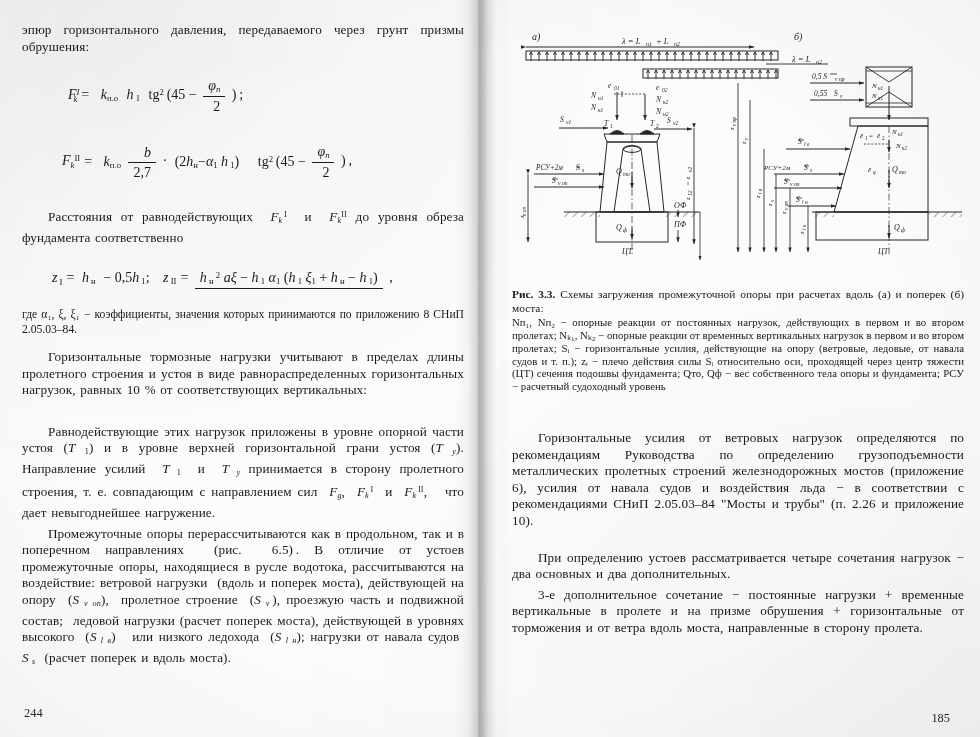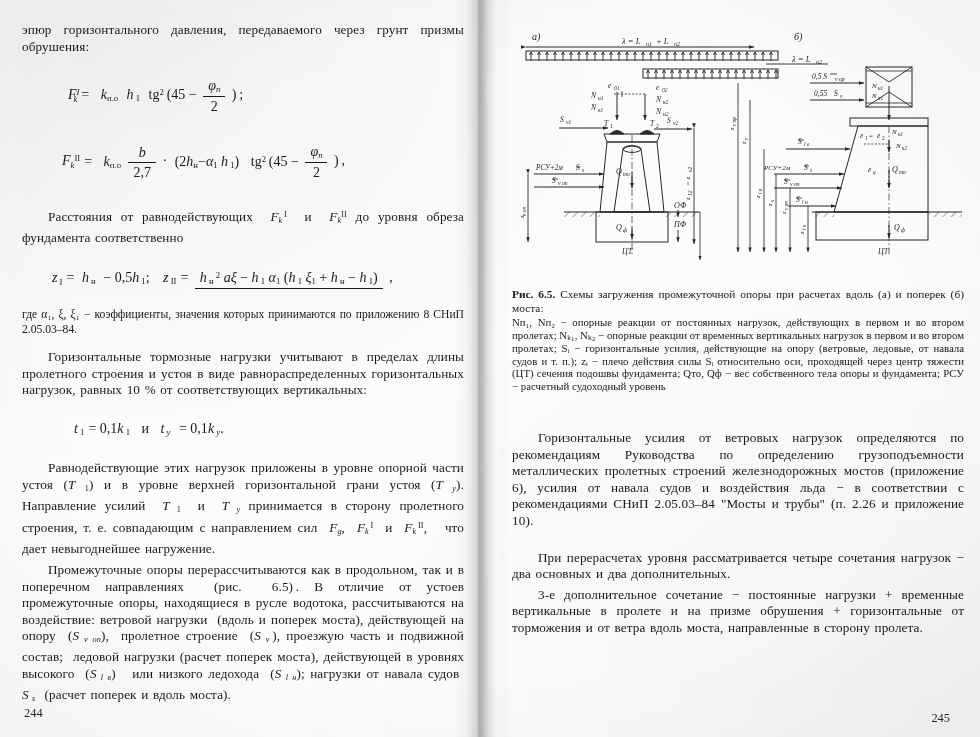--- a/index.html
+++ b/index.html
@@ -86,21 +86,21 @@
   }
   .eq.c1{padding-left:46px;}
   .eq.c2{padding-left:40px;}
   .eq.c3{padding-left:30px;}
   .eq.c4{padding-left:52px;}
   i.v{font-style:italic;font-family:"Liberation Serif",serif;}
   sub{font-size:.62em;vertical-align:-.28em;font-style:normal;}
   sup{font-size:.62em;vertical-align:.5em;font-style:normal;}
   .subi{font-size:.62em;vertical-align:-.28em;font-style:italic;}
   .supi{font-size:.62em;vertical-align:.5em;font-style:italic;}
-  .frac{display:inline-block;vertical-align:middle;text-align:center;margin:0 3px;}
+  .frac{display:inline-block;vertical-align:middle;text-align:right;margin:0 3px;}
   .frac .num{display:block;border-bottom:1px solid #1b1b1b;padding:0 5px 1px 5px;line-height:1.22;}
   .frac .den{display:block;padding:1px 5px 0 5px;line-height:1.22;}
 
   
   #figure{
     position:absolute;left:504px;top:22px;width:470px;height:258px;
     z-index:3;
   }
   #figure svg{display:block;}
 
@@ -143,21 +143,21 @@
     </div>
 
     <div class="gap-s"></div>
 
     <div class="eq c2">
       <i class="v">F</i><span class="subi">k</span><span class="sup" style="font-size:.62em;vertical-align:.5em">II</span><span style="margin-left:4px">=</span>
       <span style="margin-left:8px"><i class="v">k</i><sub>п.о</sub></span>
       <span class="frac" style="margin-left:4px"><span class="num"><i class="v">b</i></span><span class="den">2,7</span></span>
       <span>·</span>
       <span style="margin-left:4px">(2<i class="v">h</i><sub>н</sub>−<i class="v">α</i><sub>1</sub>&nbsp;<i class="v">h</i><sub>&nbsp;1</sub>)</span>
-      <span style="margin-left:8px">tg<sup>2</sup> (45&nbsp;−</span>
+      <span style="margin-left:15px">tg<sup>2</sup> (45&nbsp;−</span>
       <span class="frac"><span class="num"><i class="v">φ</i><span class="subi">n</span></span><span class="den">2</span></span>
       <span>) ,</span>
     </div>
 
     <div class="gap-s"></div>
 
 
     <div class="gap-s"></div>
 
     <p class="body">
@@ -181,26 +181,20 @@
     <div class="gap-s"></div>
 
     <p class="note">где α₁, ξ, ξ₁ − коэффициенты, значения которых принимаются по приложению 8  СНиП 2.05.03–84.</p>
 
     <div class="gap-s"></div>
 
     <p class="body">Горизонтальные тормозные нагрузки учитывают в пределах длины пролетного строения и устоя в виде равнораспределенных горизонтальных нагрузок, равных 10 % от соответствующих вертикальных:</p>
 
     <div class="gap-s"></div>
 
-    <div class="eq c4">
-      <i class="v">t</i><sub>&nbsp;1</sub><span style="margin-left:4px">= 0,1</span><i class="v">k</i><sub>&nbsp;1</sub>
-      <span style="margin-left:8px">и</span>
-      <span style="margin-left:8px"><i class="v">t</i><span class="subi">&nbsp;y</span></span>
-      <span style="margin-left:5px">= 0,1</span><i class="v">k</i><span class="subi">&nbsp;y</span><span>.</span>
-    </div>
 
     <div class="gap-m"></div>
 
     <p class="body">
       Равнодействующие этих нагрузок приложены в уровне опорной части устоя&nbsp;(<i class="v">T</i><sub>&nbsp;1</sub>) и в уровне верхней горизонтальной грани устоя&nbsp;(<i class="v">T</i><span class="subi">&nbsp;y</span>). Направление усилий&nbsp; <i class="v">T</i><sub>&nbsp;1</sub> &nbsp;и&nbsp; <i class="v">T</i><span class="subi">&nbsp;y</span> принимается в сторону пролетного строения, т.&nbsp;е. совпадающим с направлением сил&nbsp; <i class="v">F</i><span class="subi">g</span>, &nbsp;<i class="v">F</i><span class="subi">k</span><sup> I</sup> &nbsp;и&nbsp; <i class="v">F</i><span class="subi">k</span><sup> II</sup>,&nbsp;&nbsp; что дает невыгоднейшее нагружение.
     </p>
 
     <p class="body">
       Промежуточные опоры перерассчитываются как в продольном, так и в поперечном направлениях&nbsp; (рис.&nbsp; 6.5) . В отличие от устоев промежуточные опоры, находящиеся в русле водотока, рассчитываются на воздействие: ветровой нагрузки&nbsp; (вдоль и поперек моста), действующей на опору&nbsp; (<i class="v">S</i><span class="subi">&nbsp;v&nbsp;оп</span>),&nbsp; пролетное строение&nbsp; (<i class="v">S</i><span class="subi">&nbsp;v</span> ), проезжую часть и подвижной состав;&nbsp; ледовой нагрузки (расчет поперек моста), действующей в уровнях высокого&nbsp; (<i class="v">S</i><span class="subi">&nbsp;l&nbsp;в</span>)&nbsp;&nbsp; или низкого ледохода&nbsp; (<i class="v">S</i><span class="subi">&nbsp;l&nbsp;н</span>); нагрузки от навала судов&nbsp; <i class="v">S</i><span class="subi">&nbsp;s</span>&nbsp; (расчет поперек и вдоль моста).
     </p>
@@ -484,31 +478,31 @@
         <text x="16" y="188" font-size="5.2" font-style="italic" fill="#2a2a2a" stroke="none" transform="rotate(-90 16 188)">v оп</text>
 
         <line x1="36" y1="184" x2="36" y2="230" stroke-width="0.85" marker-end="url(#ahs)"></line>
         <text x="32" y="212" font-size="6.6" font-style="italic" fill="#2a2a2a" stroke="none" transform="rotate(-90 32 212)">z</text>
         <text x="34" y="208" font-size="5.2" font-style="italic" fill="#2a2a2a" stroke="none" transform="rotate(-90 34 208)">l н</text>
       </g>
     </svg>
   </div>
 
   <div class="cap">
-    <span style="font-weight:bold">Рис. 6.5.</span>
+    <span style="font-weight:bold">Рис. 3.3.</span>
     <span>Схемы загружения промежуточной опоры при расчетах вдоль (а) и поперек (б) моста:</span><br>
     <span style="font-size:10.8px;line-height:12.8px;display:block;margin-top:1px;">Nп₁,  Nп₂ − опорные реакции от постоянных нагрузок, действующих в первом и во втором пролетах; Nₖ₁, Nₖ₂ − опорные реакции от временных вертикальных нагрузок в первом и во втором пролетах; Sᵢ − горизонтальные усилия, действующие на опору (ветровые, ледовые, от навала   судов и т. п.); zᵢ − плечо действия силы  Sᵢ  относительно оси, проходящей через центр тяжести (ЦТ) сечения подошвы фундамента;  Qто,  Qф − вес собственного тела опоры и   фундамента; РСУ − расчетный судоходный уровень</span>
   </div>
 
   <div class="col right" style="top:430px;">
     <p class="body">Горизонтальные усилия от ветровых нагрузок определяются по рекомендациям Руководства по определению грузоподъемности металлических пролетных строений железнодорожных мостов (приложение 6), усилия от навала судов и воздействия льда − в соответствии с рекомендациями СНиП 2.05.03–84 "Мосты и трубы" (п. 2.26 и приложение 10).</p>
     <div class="gap-s"></div>
     <div class="gap-s"></div>
-    <p class="body">При перерасчетах уровня рассматривается четыре сочетания нагрузок − два основных и два дополнительных.</p>
+    <p class="body">При определению устоев рассматривается четыре сочетания нагрузок − два основных и два дополнительных.</p>
     <p class="body">3-е дополнительное сочетание − постоянные нагрузки + временные вертикальные в пролете и на призме обрушения + горизонтальные от торможения и от ветра вдоль моста, направленные в сторону пролета.</p>
   </div>
 
-  <div class="folio r">245</div>
+  <div class="folio r">185</div>
 
   <div id="gutter"></div>
   <div id="gutter2"></div>
   <div id="grain"></div>
 </div>
 
 </body></html>

